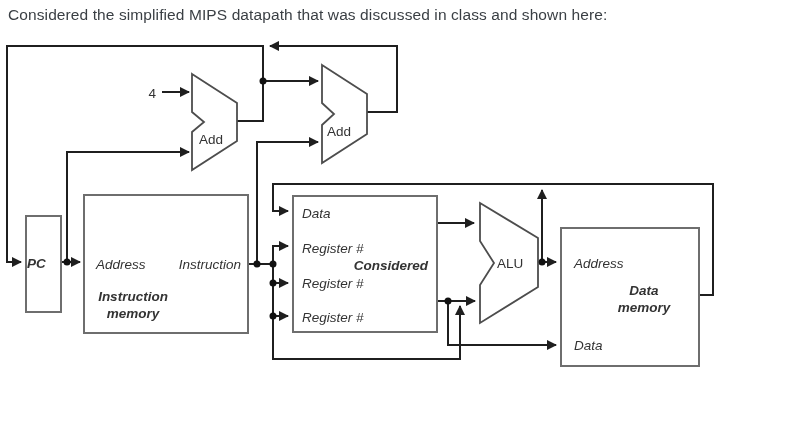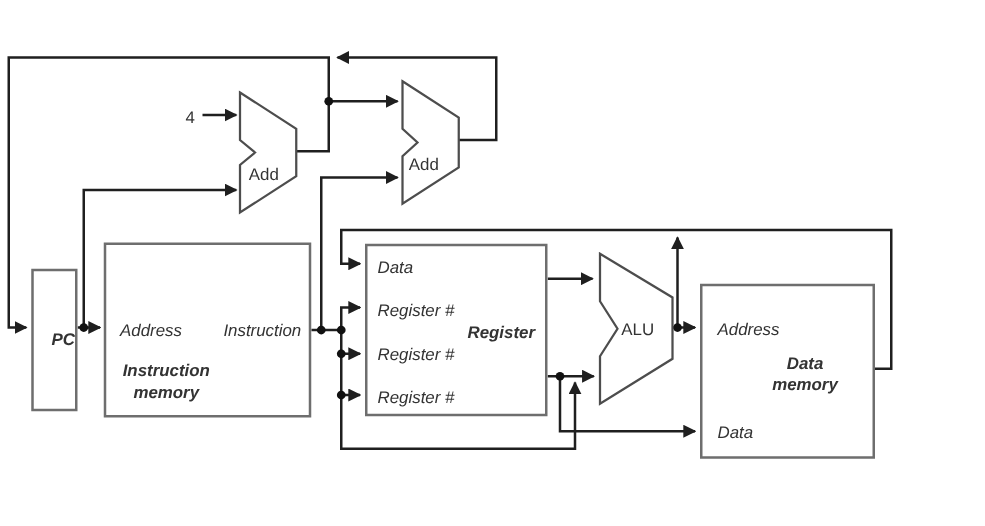--- a/index.html
+++ b/index.html
@@ -13,36 +13,37 @@
   .title-text{top:6px;}
   .question-text{top:393px;}
   .box{
     position:absolute;border:2px solid #6e6e6e;background:#ffffff;box-sizing:border-box;font-style:italic;
   }
   .box .lbl{
     position:absolute;font-size:13.5px;color:#333333;white-space:nowrap;line-height:16px;
   }
   .box .lbl.bold{font-weight:bold;}
   .box .lbl.block{white-space:pre-line;text-align:center;line-height:17px;}
-  .pc-box{left:25px;top:215px;width:37px;height:114px;display:flex;align-items:center;justify-content:flex-end;}
+  .pc-box{left:25px;top:215px;width:37px;height:98px;display:flex;align-items:center;justify-content:flex-start;}
   .pc-box .lbl{position:static;font-weight:bold;}
   .im-box{left:83px;top:194px;width:166px;height:140px;}
   .reg-box{left:292px;top:195px;width:146px;height:138px;}
   .dm-box{left:560px;top:227px;width:140px;height:140px;}
   svg.diagram{position:absolute;left:0;top:0;}
   .wire{fill:none;stroke:#1f1f1f;stroke-width:2;}
   .shape{fill:#ffffff;stroke:#4d4d4d;stroke-width:1.8;}
   .junction{fill:#111111;stroke:none;}
   .svg-label{font-family:"Liberation Sans",sans-serif;font-size:13.5px;fill:#333333;}
 </style>
 </head>
 <body>
 
 <div class="page">
 
+  <div class="prose title-text">Considered the simplified MIPS datapath that was discussed in class and shown here:</div>
 
   <svg class="diagram" width="788" height="421" viewBox="0 0 788 421">
     <defs>
       <marker id="arrow" viewBox="0 0 10 10" refX="9" refY="5" markerWidth="5.2" markerHeight="5.2" orient="auto-start-reverse">
         <path d="M0,0 L10,5 L0,10 z" fill="#1f1f1f"></path>
       </marker>
     </defs>
 
     <g>
       <path class="wire" d="M237,121 H263 V46 H7 V262 H21" marker-end="url(#arrow)"></path>
@@ -95,21 +96,21 @@
   <div class="box im-box">
     <span class="lbl" style="left:11px;top:61px;">Address</span>
     <span class="lbl" style="right:6px;top:61px;">Instruction</span>
     <span class="lbl bold block" style="left:0px;top:92px;width:96px;">Instruction
 memory</span>
   </div>
 
   <div class="box reg-box">
     <span class="lbl" style="left:8px;top:9px;">Data</span>
     <span class="lbl" style="left:8px;top:44px;">Register #</span>
-    <span class="lbl bold" style="right:8px;top:61px;">Register</span>
+    <span class="lbl bold" style="right:8px;top:61px;">Considered</span>
     <span class="lbl" style="left:8px;top:79px;">Register #</span>
     <span class="lbl" style="left:8px;top:113px;">Register #</span>
   </div>
 
   <div class="box dm-box">
     <span class="lbl" style="left:12px;top:27px;">Address</span>
     <span class="lbl bold block" style="left:22px;top:53px;width:120px;">Data
 memory</span>
     <span class="lbl" style="left:12px;top:109px;">Data</span>
   </div>

